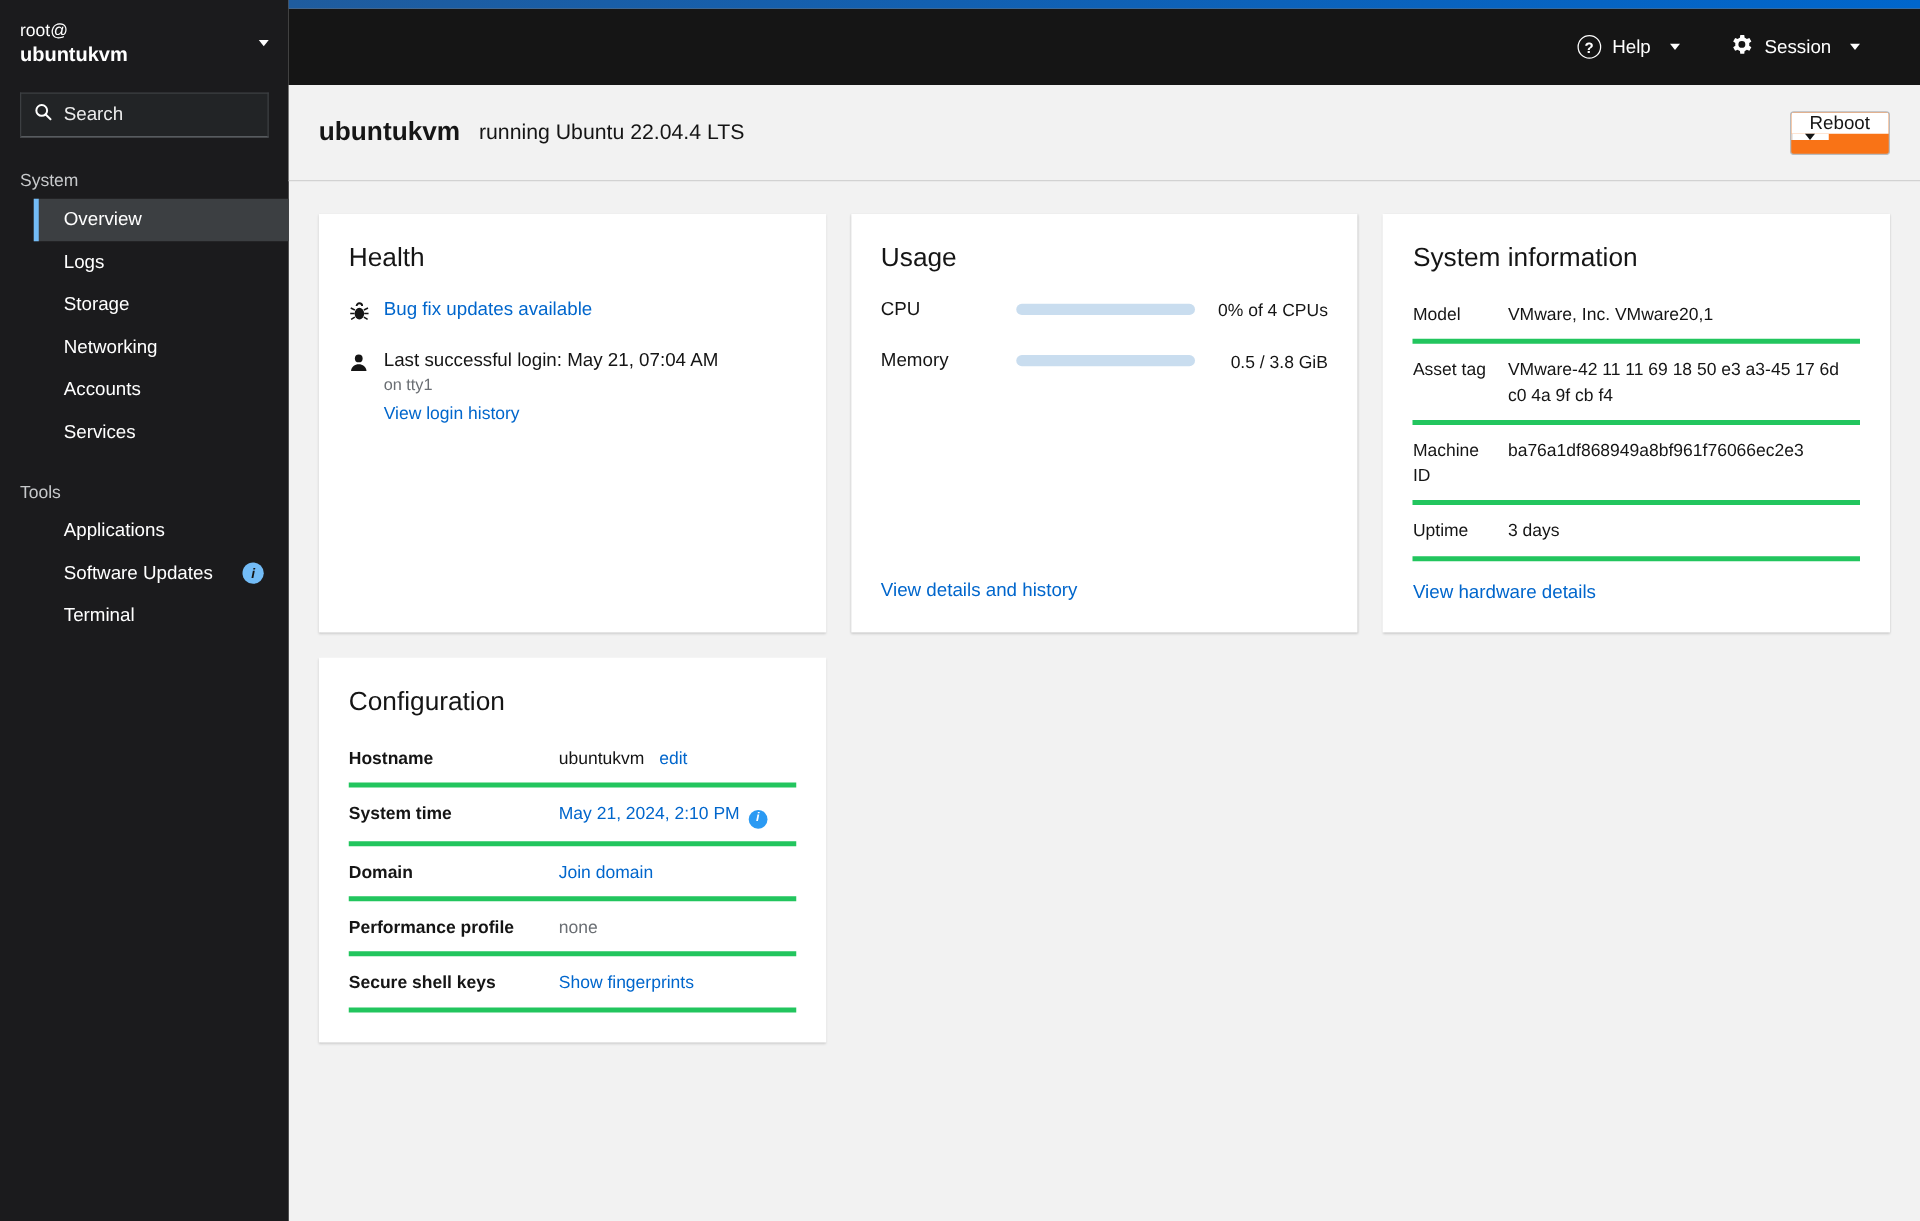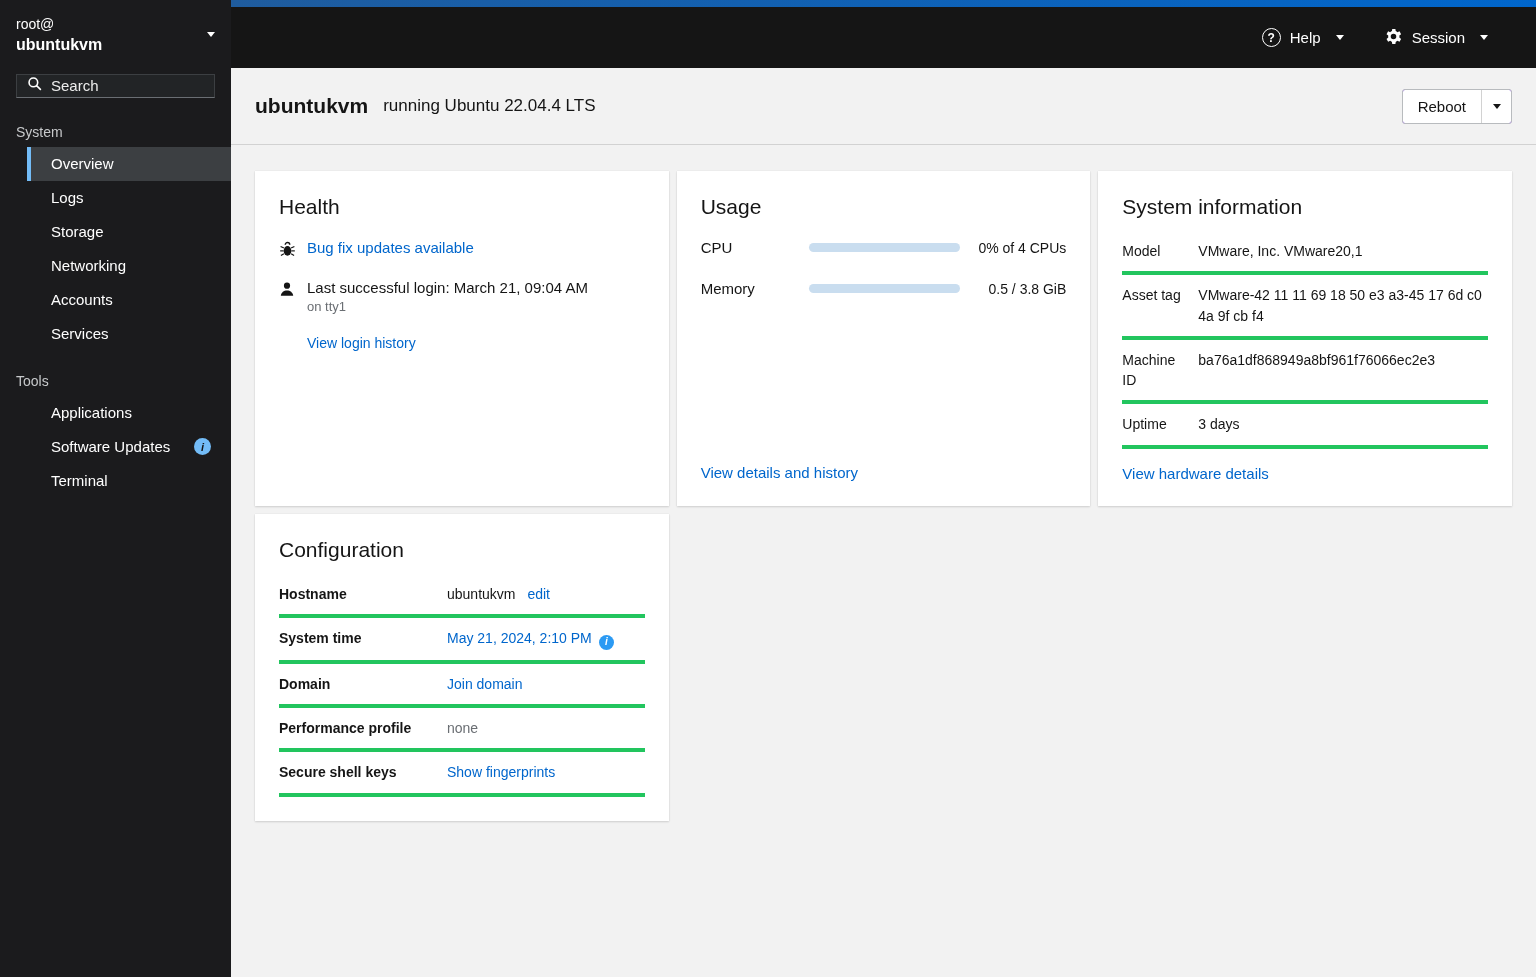--- a/index.html
+++ b/index.html
@@ -12,57 +12,57 @@
   html,body{width:1536px; height:977px; overflow:hidden;}
   body{font-family:"Liberation Sans", sans-serif; color:var(--text); background:var(--content-bg);}
   .app{display:flex; width:1536px; height:977px;}
 
   
   .sidebar{width:231px; flex:0 0 231px; background:var(--sidebar-bg); color:#fff; display:flex; flex-direction:column;}
   .brand{display:flex; align-items:center; justify-content:space-between; padding:14px 16px 10px; cursor:pointer;}
   .brand-user{font-size:14px; line-height:1.45;}
   .brand-host{font-size:16px; font-weight:700; line-height:1.35;}
   .caret{width:0; height:0; border-left:4.5px solid transparent; border-right:4.5px solid transparent; border-top:5.5px solid currentColor; display:inline-block;}
-  .search-box{margin:8px 16px 4px; height:24px; display:flex; align-items:center; gap:9px; padding:0 10px; background:#222426; border:1px solid #3c3f42; border-bottom-color:#6a6e73;}
+  .search-box{margin:8px 16px 4px; height:36px; display:flex; align-items:center; gap:9px; padding:0 10px; background:#222426; border:1px solid #3c3f42; border-bottom-color:#6a6e73;}
   .search-input{flex:1; background:transparent; border:none; outline:none; color:#fff; font-size:15px; font-family:inherit;}
   .search-input::placeholder{color:#ededed; opacity:1;}
   .nav-section-label{font-size:14px; color:#c7c9cb; padding:8px 16px 7px; margin-top:14px;}
   .nav-item{display:flex; align-items:center; height:34px; padding:0 20px 0 24px; font-size:15px; color:#fff; cursor:pointer;margin-left:27px;}
   .nav-item.current{background:var(--sidebar-current); border-left:4px solid var(--sidebar-current-border); padding-left:20px;}
   .nav-badge{margin-left:auto; width:17px; height:17px; border-radius:50%; background:#73bcf7; color:#151515; font-size:11px; font-weight:700; font-style:italic; display:inline-flex; align-items:center; justify-content:center;}
 
   
   .main-col{flex:1; display:flex; flex-direction:column; min-width:0;}
   .accent-bar{height:7px; background:linear-gradient(90deg,#1f5c9e,#0066cc);}
   .masthead{height:61px; background:var(--masthead-bg); display:flex; align-items:center; justify-content:flex-end; gap:40px; padding-right:48px; color:#fff;}
   .mast-group{display:flex; align-items:center; gap:9px; font-size:15px; cursor:pointer;}
   .qcircle{width:19px; height:19px; border:1.6px solid #fff; border-radius:50%; display:inline-flex; align-items:center; justify-content:center; font-size:12px; font-weight:700;}
   .qcircle::before{content:"?";}
   .mast-caret{margin-left:6px;}
 
   
   .page-header{height:77px; display:flex; align-items:center; padding:0 24px; background:var(--content-bg); border-bottom:1px solid var(--border);}
   .page-title{font-size:21px; font-weight:700;}
   .page-subtitle{font-size:17px; margin-left:15px;}
-  .split{margin-left:auto; display:inline-flex; background:#6d28d9; border:1px solid #b8bbbe; border-radius:3px; height:35px; overflow:hidden;}
+  .split{margin-left:auto; display:inline-flex; background:#f97316; border:1px solid #b8bbbe; border-radius:3px; height:35px; overflow:hidden;flex-direction:column;}
   .split-main{border:none; background:#fff; font-family:inherit; font-size:15px; color:#151515; padding:0 15px; cursor:pointer;}
   .split-toggle{border:none; border-left:1px solid #d2d2d2; background:#fff; width:30px; display:inline-flex; align-items:center; justify-content:center; cursor:pointer; color:#151515;}
 
   
   .content{flex:1; padding:26px 24px; overflow:hidden;}
-  .grid{display:grid; grid-template-columns:repeat(3,1fr); gap:8px; align-items:stretch;}
+  .grid{display:grid; grid-template-columns:repeat(3,1fr); gap:20px; align-items:stretch;}
   .card{background:var(--card-bg); box-shadow:0 1px 2px rgba(3,3,3,.14), 0 0 1px rgba(3,3,3,.1); padding:24px; display:flex; flex-direction:column; min-height:0;}
   .card-title{font-size:21px; font-weight:500; margin-bottom:20px;}
   .link{color:var(--link); text-decoration:none; cursor:pointer; font-size:15px;}
   .muted{color:var(--muted);}
 
   
   .health-row{display:flex; gap:11px; margin-bottom:18px; align-items:flex-start; font-size:15px;}
   .health-icon{flex:0 0 17px; margin-top:2px;}
-  .login-detail{font-size:13px; margin:3px 0 20px;}
+  .login-detail{font-size:13px; margin:3px 0 7px;}
   .login-history{font-size:14px;}
 
   
   .usage-row{display:flex; align-items:center; margin-bottom:24px;}
   .usage-label{width:108px; font-size:15px;}
   .usage-bar{flex:1; height:9px; border-radius:5px; background:var(--progress-track); overflow:hidden; margin-right:14px;}
   .usage-fill{height:100%; background:var(--accent); border-radius:5px;}
   .usage-value{font-size:14px; white-space:nowrap; text-align:right; min-width:92px;}
   .card-footer{margin-top:auto; padding-top:10px;}
 
@@ -192,21 +192,21 @@
             <a class="link">Bug fix updates available</a>
           </div>
           <div class="health-row">
             <span class="health-icon">
               <svg width="16" height="16" viewBox="0 0 16 16" fill="#151515">
                   <circle cx="8" cy="4.7" r="3.1"></circle>
                   <path d="M1.8 14.7c.4-3.4 3-5.3 6.2-5.3s5.8 1.9 6.2 5.3z"></path>
                 </svg>
             </span>
             <div>
-              <div>Last successful login: March 21, 09:04 AM</div>
+              <div>Last successful login: May 21, 07:04 AM</div>
               <div class="muted login-detail">on tty1</div>
               <a class="link login-history">View login history</a>
             </div>
           </div>
         </section>
 
         <section class="card">
           <h2 class="card-title">Usage</h2>
           <div class="usage-row">
             <span class="usage-label">CPU</span>

